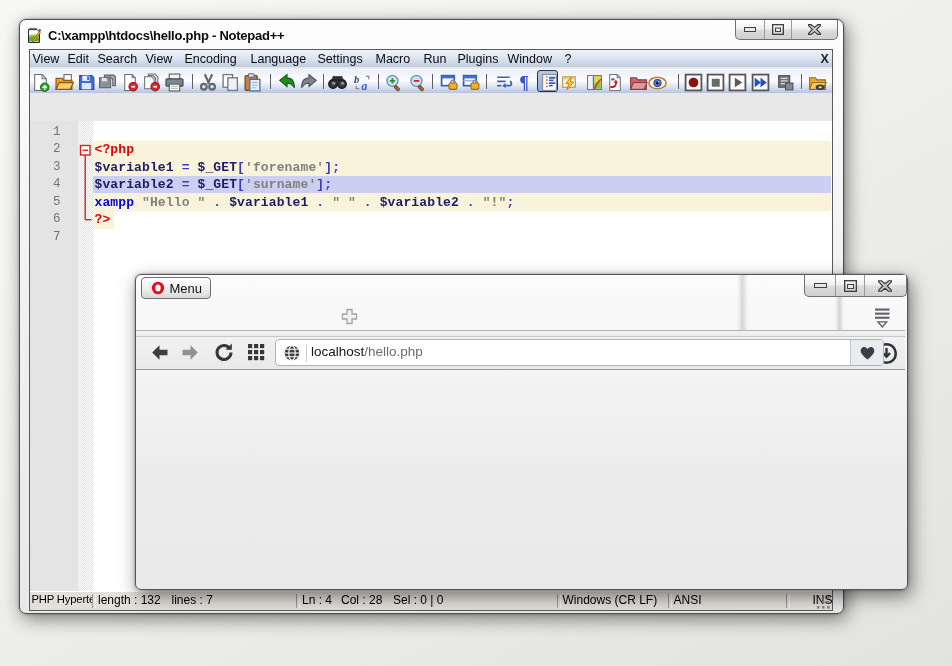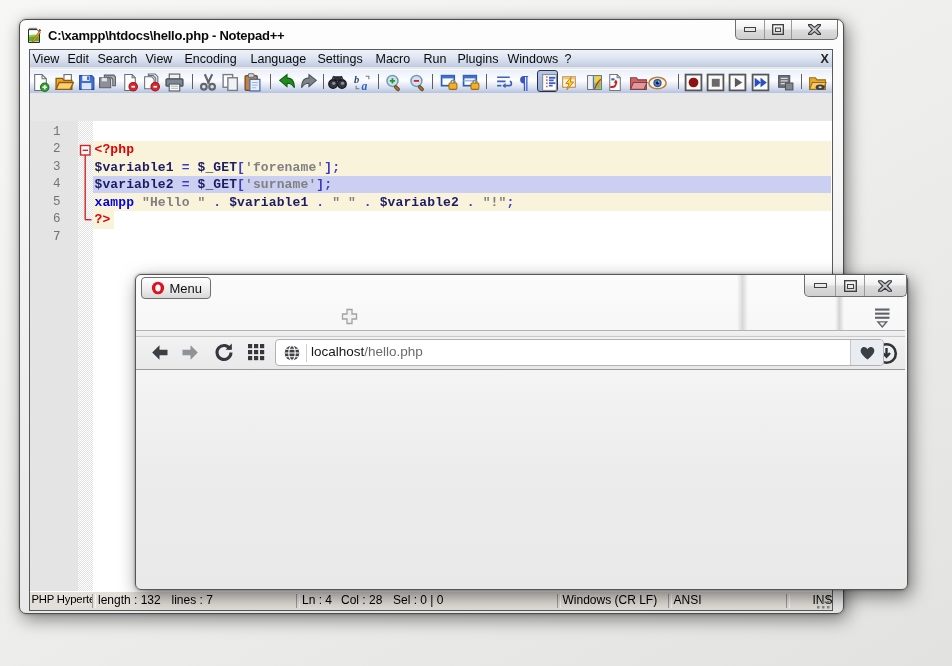--- a/index.html
+++ b/index.html
@@ -114,21 +114,21 @@
       <span style="left:3px;">View</span>
         <span style="left:38px;">Edit</span>
         <span style="left:68px;">Search</span>
         <span style="left:116px;">View</span>
         <span style="left:155px;">Encoding</span>
         <span style="left:221px;">Language</span>
         <span style="left:288px;">Settings</span>
         <span style="left:346px;">Macro</span>
         <span style="left:394px;">Run</span>
         <span style="left:428px;">Plugins</span>
-        <span style="left:478px;">Windows</span>
+        <span style="left:478px;">Window</span>
         <span style="left:535px;">?</span>
         <span style="left:791px;font-weight:bold;color:#222;">X</span>
     </div>
     <div id="toolbar" class="abs">
       <svg class="ticon" style="left:1.5px;" viewBox="0 0 18 18">
           <path d="M3.5 1.5h7l4 4v11h-11z" fill="#fefefe" stroke="#6a6f77"></path>
           <path d="M10.5 1.5v4h4" fill="none" stroke="#6a6f77"></path>
           <circle cx="13" cy="13.5" r="4" fill="#2ea12e" stroke="#1a701a"></circle>
           <path d="M13 11.3v4.4M10.8 13.5h4.4" stroke="#fff" stroke-width="1.5"></path>
         </svg>

